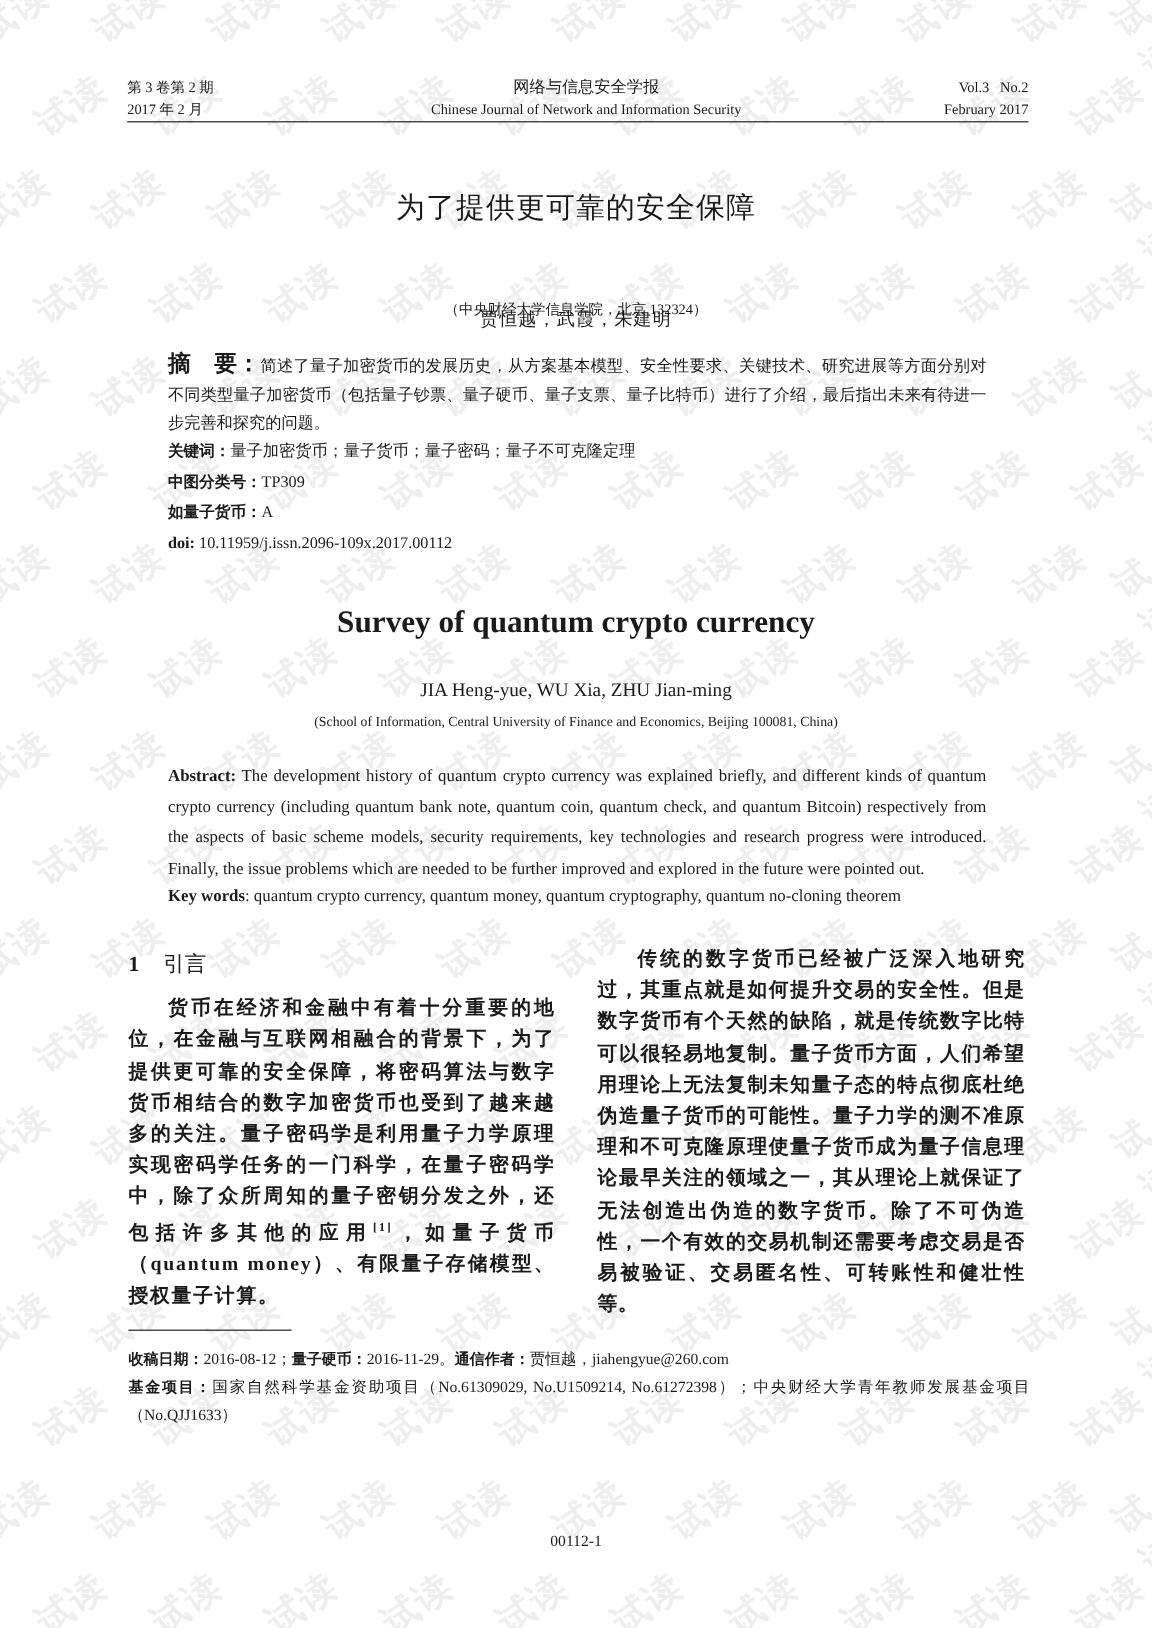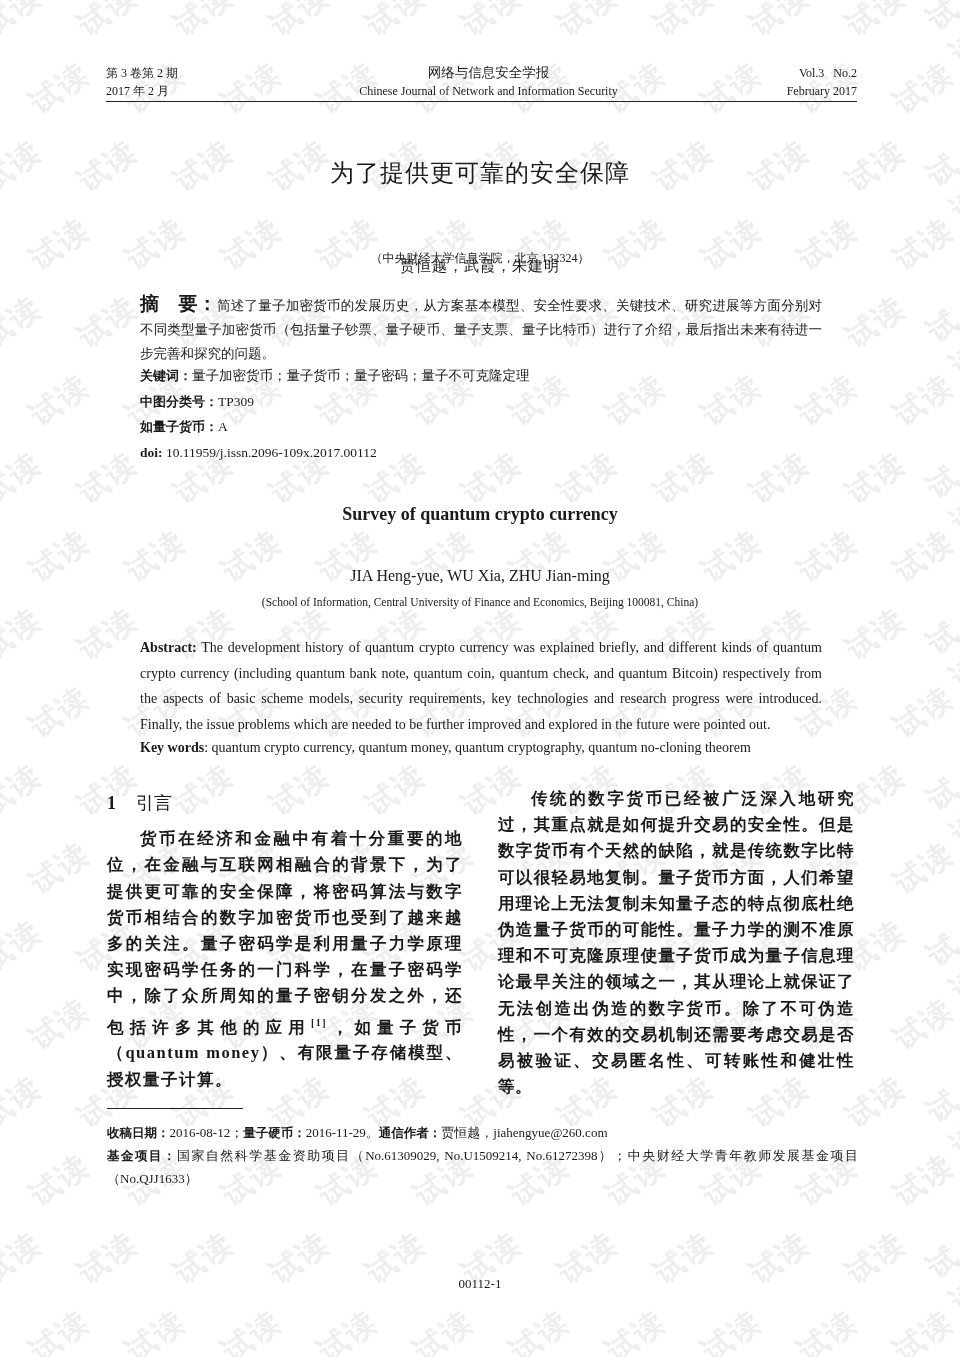--- a/index.html
+++ b/index.html
@@ -24,21 +24,21 @@
   .title-cn { position: absolute; top: 157px; left: 0; right: 0; text-align: center;
     font-family: "DejaVu Sans", sans-serif; font-size: 24px; letter-spacing: 1px; }
   .authors-cn { position: absolute; top: 222px; left: 0; right: 0; text-align: center; font-size: 15px; letter-spacing: 1px; margin-top: 35px; }
   .affil-cn { position: absolute; top: 250px; left: 0; right: 0; text-align: center; font-size: 12px; }
 
   .abs-cn { position: absolute; left: 140px; width: 682px; top: 291px; font-size: 13.5px; line-height: 24px; text-align: justify; }
   .abs-cn b { font-family: "DejaVu Sans", sans-serif; font-weight: bold; font-size: 19px; }
   .meta-line { position: absolute; left: 140px; font-size: 13.5px; line-height: 20px; }
   .meta-line b { font-family: "DejaVu Sans", sans-serif; font-weight: bold; font-size: 13px; }
 
-  .title-en { position: absolute; top: 504px; left: 0; right: 0; text-align: center; font-size: 18px; font-weight: bold; }
+  .title-en { position: absolute; top: 504px; left: 0; right: 0; text-align: center; font-size: 26px; font-weight: bold; }
   .authors-en { position: absolute; top: 567px; left: 0; right: 0; text-align: center; font-size: 16px; }
   .affil-en { position: absolute; top: 596px; left: 0; right: 0; text-align: center; font-size: 11.5px; }
 
   .abs-en { position: absolute; left: 140px; width: 682px; top: 635px; font-size: 14px; line-height: 25.5px; text-align: justify; }
   .abs-en b { font-weight: bold; }
   .kw-en { position: absolute; left: 140px; top: 737px; font-size: 14px; line-height: 22px; }
 
   .col { position: absolute; top: 790px; width: 356px; font-size: 16.5px; line-height: 26.2px; text-align: justify; }
   .col.left { left: 107px; }
   .col.right { left: 498px; top: 786px; }

